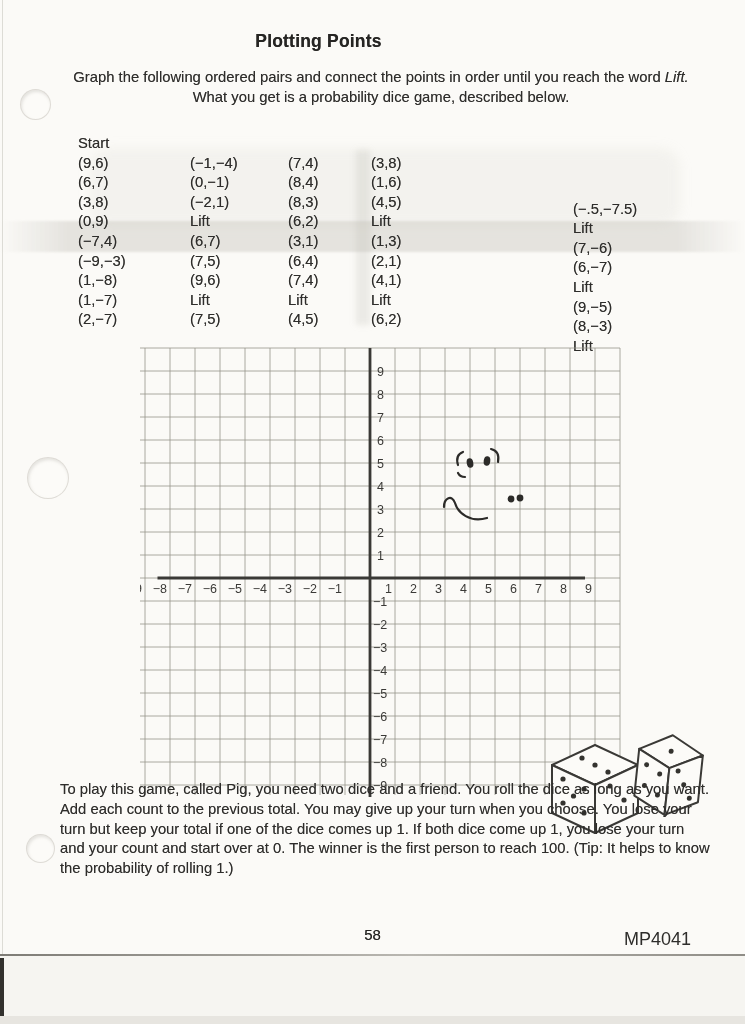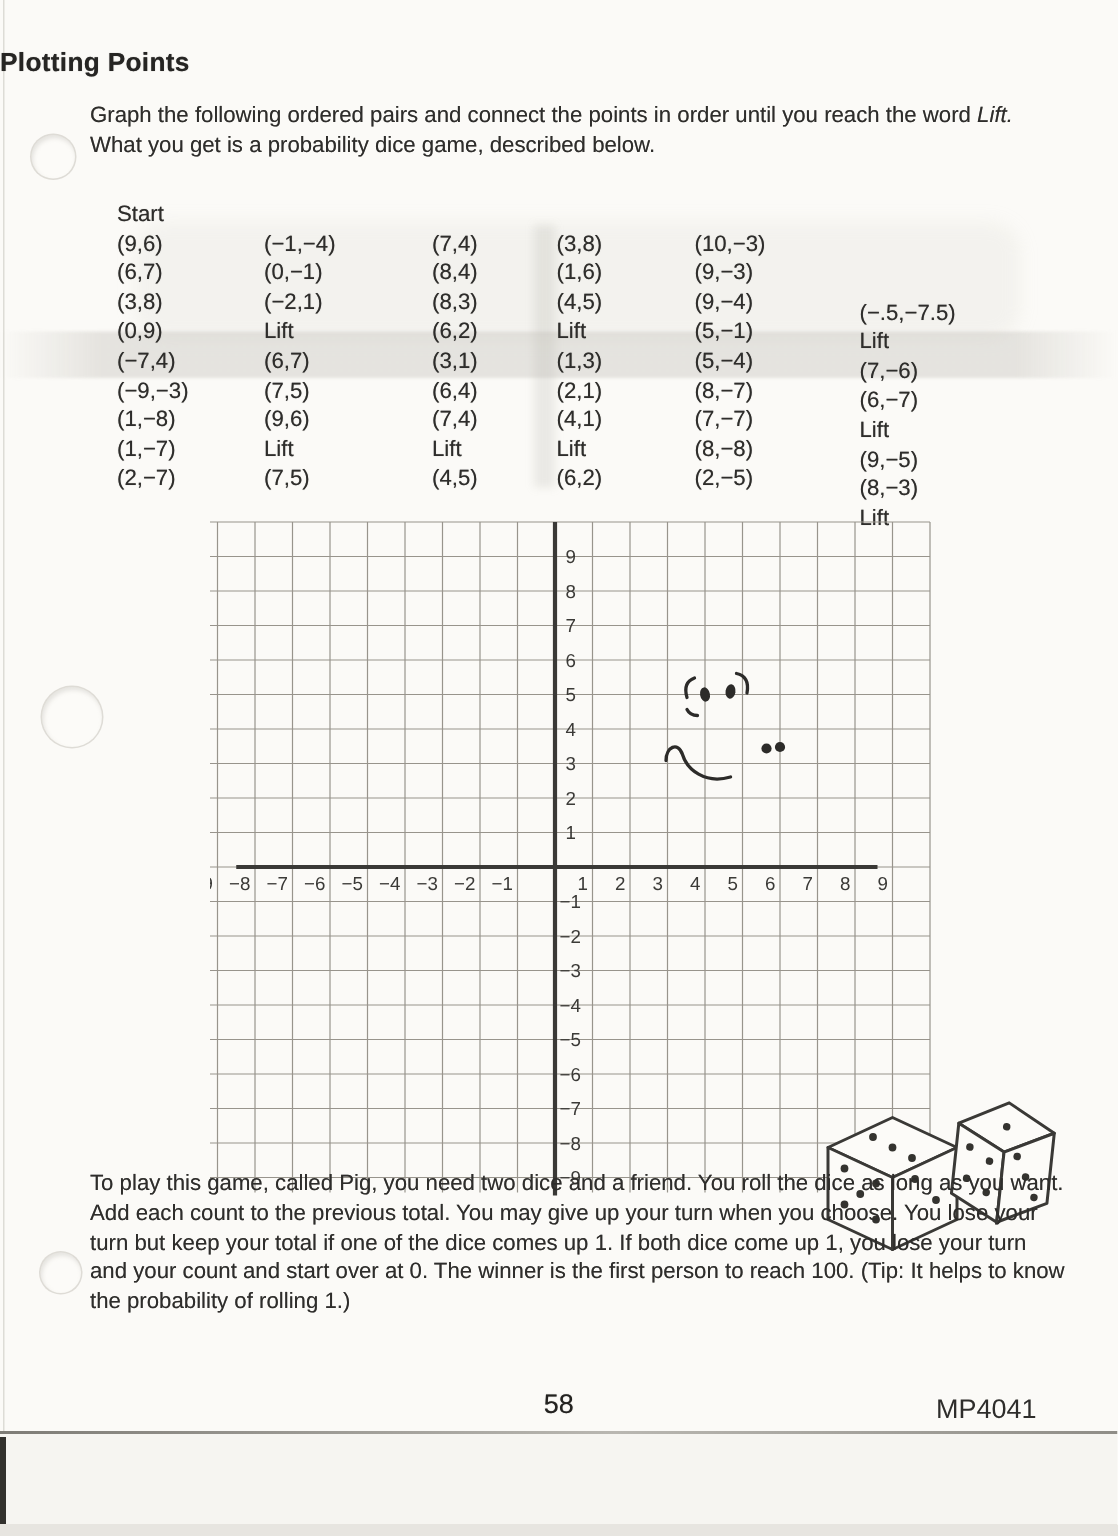--- a/index.html
+++ b/index.html
@@ -22,33 +22,33 @@
   .hole1{left:21px;top:90px;width:29px;height:29px;}
   .hole2{left:28px;top:458px;width:40px;height:40px;}
   .hole3{left:27px;top:835px;width:27px;height:27px;}
   .page-bottom-line{left:0;top:954px;width:745px;height:2px;
     background:linear-gradient(90deg,#7e7c76,#b9b7b1 55%,#8f8d87);}
   .below-page{left:0;top:956px;width:745px;height:68px;background:#f6f5f1;}
   .below-sliver{left:0;top:958px;width:4px;height:66px;background:#32312d;}
   .bottom-strip{left:0;top:1016px;width:745px;height:8px;background:#e7e5e0;}
 
   
-  .title{left:0;top:31px;width:637px;text-align:left;
+  .title{left:0;top:31px;width:637px;text-align:center;
     font-size:17.5px;font-weight:bold;letter-spacing:.2px;color:#262523;
     text-shadow:0 0 .5px rgba(38,37,35,.7);}
   .intro{left:60px;top:67px;width:642px;font-size:14.8px;line-height:20px;
-    text-shadow:0 0 .4px rgba(46,45,43,.55);}
+    text-shadow:0 0 .4px rgba(46,45,43,.55);text-align:center;}
   .intro i{font-style:italic;}
   .pairs-layer{left:0;top:0;width:745px;height:340px;}
   .pair-col{position:absolute;font-size:14.8px;line-height:19.6px;white-space:nowrap;
     text-shadow:0 0 .45px rgba(42,41,39,.6);}
   .game-desc{left:60px;top:780px;width:650px;font-size:14.8px;line-height:19.8px;
     text-shadow:0 0 .4px rgba(46,45,43,.55);}
   .footer-copy{left:46px;top:929px;font-size:12.8px;letter-spacing:.2px;margin-top:32px;}
-  .footer-page{left:0;top:926px;width:745px;text-align:center;font-size:18px;color:#232220;
+  .footer-page{left:0;top:926px;width:745px;text-align:center;font-size:15px;color:#232220;
     text-shadow:0 0 .5px rgba(35,34,32,.6);}
   .footer-code{right:54px;top:929px;font-size:18px;}
 
   
   .grid-wrap{left:140px;top:343px;width:500px;height:456px;}
   .dice-wrap{left:538px;top:726px;width:182px;height:114px;}
 </style>
 </head>
 <body>
 
@@ -69,21 +69,21 @@
       <div>(9,6)</div>
       <div>(6,7)</div>
       <div>(3,8)</div>
       <div>(0,9)</div>
       <div>(−7,4)</div>
       <div>(−9,−3)</div>
       <div>(1,−8)</div>
       <div>(1,−7)</div>
       <div>(2,−7)</div>
     </div>
-    <div class="pair-col" style="left: 176px; top: 153.6px;">
+    <div class="pair-col" style="left: 190px; top: 153.6px;">
       <div>(−1,−4)</div>
       <div>(0,−1)</div>
       <div>(−2,1)</div>
       <div>Lift</div>
       <div>(6,7)</div>
       <div>(7,5)</div>
       <div>(9,6)</div>
       <div>Lift</div>
       <div>(7,5)</div>
     </div>
@@ -101,31 +101,20 @@
     <div class="pair-col" style="left: 371px; top: 153.6px;">
       <div>(3,8)</div>
       <div>(1,6)</div>
       <div>(4,5)</div>
       <div>Lift</div>
       <div>(1,3)</div>
       <div>(2,1)</div>
       <div>(4,1)</div>
       <div>Lift</div>
       <div>(6,2)</div>
-    </div>
-    <div class="pair-col" style="left: 463px; top: 153.6px;">
-      <div>(10,−3)</div>
-      <div>(9,−3)</div>
-      <div>(9,−4)</div>
-      <div>(5,−1)</div>
-      <div>(5,−4)</div>
-      <div>(8,−7)</div>
-      <div>(7,−7)</div>
-      <div>(8,−8)</div>
-      <div>(2,−5)</div>
     </div>
     <div class="pair-col" style="left: 573px; top: 153.6px; margin-top: 46px;">
       <div>(−.5,−7.5)</div>
       <div>Lift</div>
       <div>(7,−6)</div>
       <div>(6,−7)</div>
       <div>Lift</div>
       <div>(9,−5)</div>
       <div>(8,−3)</div>
       <div>Lift</div>

